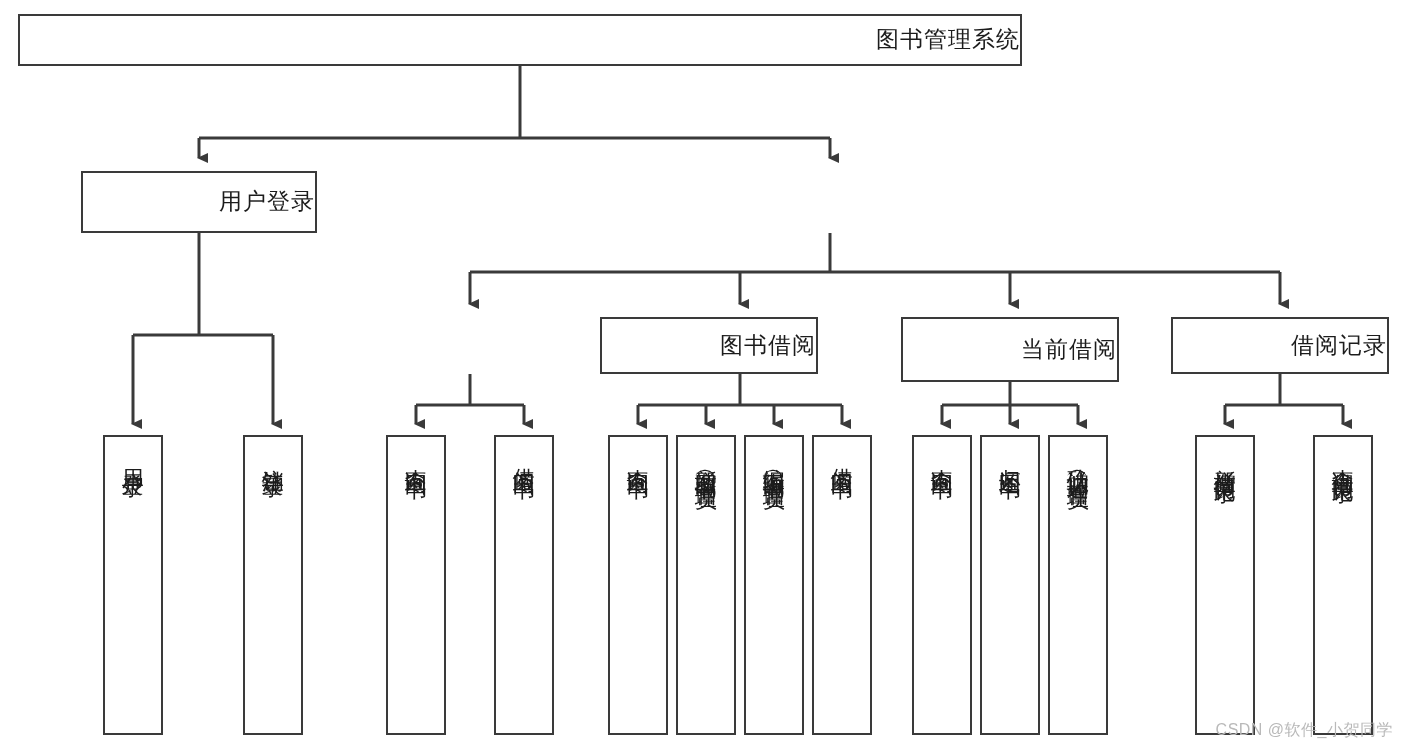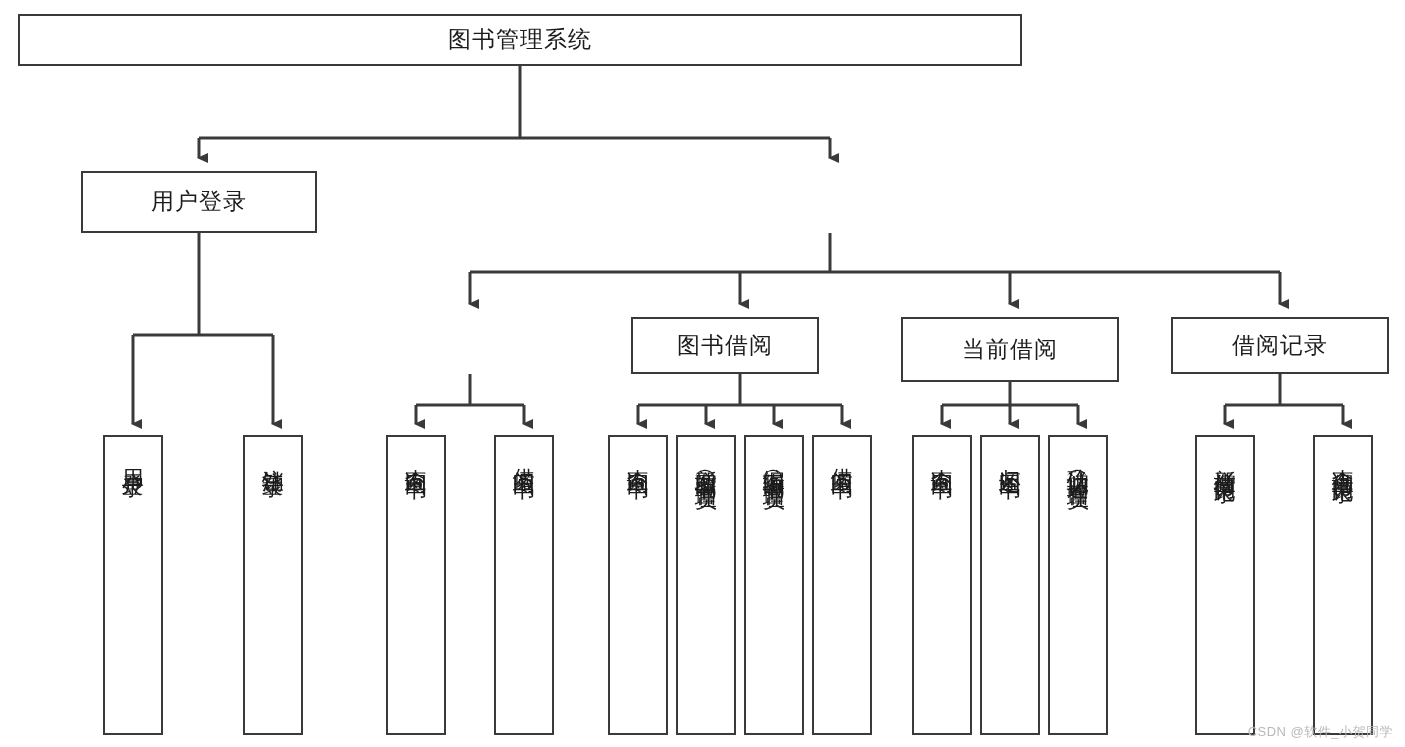--- a/index.html
+++ b/index.html
@@ -25,21 +25,21 @@
     height: 747px;
     pointer-events: none;
   }
   .node {
     position: absolute;
     box-sizing: border-box;
     background: #ffffff;
     border: 2px solid #3a3a3a;
     display: flex;
     align-items: center;
-    justify-content: center;
+    justify-content: flex-end;
     color: #1c1c1c;
   }
   .node.horiz {
     font-size: 23px;
     letter-spacing: 1px;
     line-height: 1.2;
   }
   .node.vert {
     align-items: flex-start;
     justify-content: center;
@@ -51,21 +51,21 @@
     font-size: 22px;
     line-height: 1.25;
     letter-spacing: 3px;
     white-space: nowrap;
     color: #1c1c1c;
   }
   .watermark {
     position: absolute;
     right: 12px;
     bottom: 6px;
-    font-size: 13px;
+    font-size: 16px;
     color: #b9b9b9;
     letter-spacing: 0.5px;
     white-space: nowrap;
   }
 </style>
 </head>
 <body>
 
 <div id="canvas">
 
@@ -120,21 +120,21 @@
   </svg>
 
   <div class="node horiz" style="left:18px; top:14px; width:1004px; height:52px;">
     <span>图书管理系统</span>
   </div>
 
   <div class="node horiz" style="left:81px; top:171px; width:236px; height:62px;">
     <span>用户登录</span>
   </div>
 
-  <div class="node horiz" style="left:631px; top:317px; width:188px; height:57px;">
+  <div class="node horiz" style="left:600px; top:317px; width:218px; height:57px;">
     <span>图书借阅</span>
   </div>
   <div class="node horiz" style="left:901px; top:317px; width:218px; height:65px;">
     <span>当前借阅</span>
   </div>
   <div class="node horiz" style="left:1171px; top:317px; width:218px; height:57px;">
     <span>借阅记录</span>
   </div>
 
   <div class="node vert" style="left:103px; top:435px; width:60px; height:300px;">

